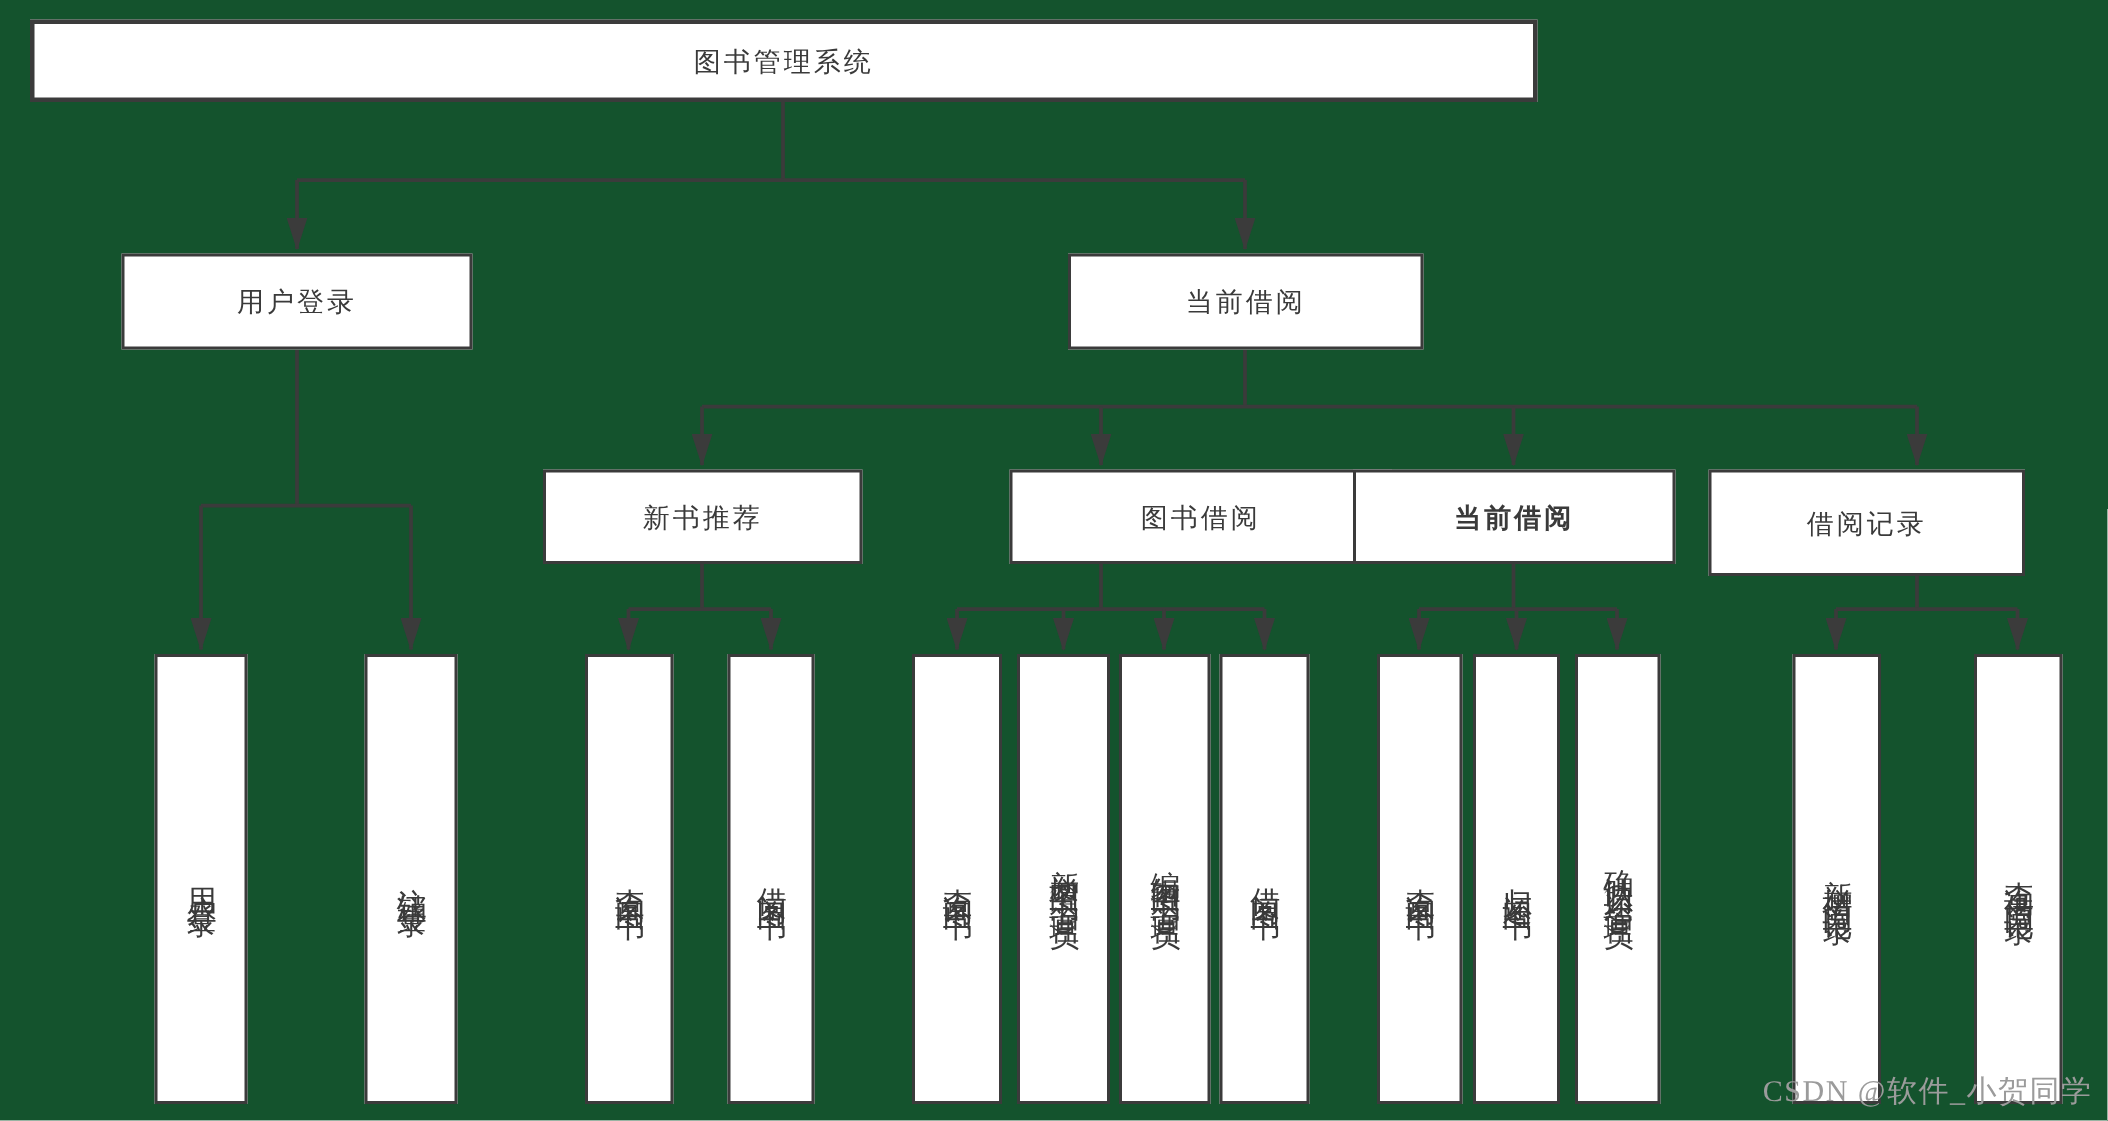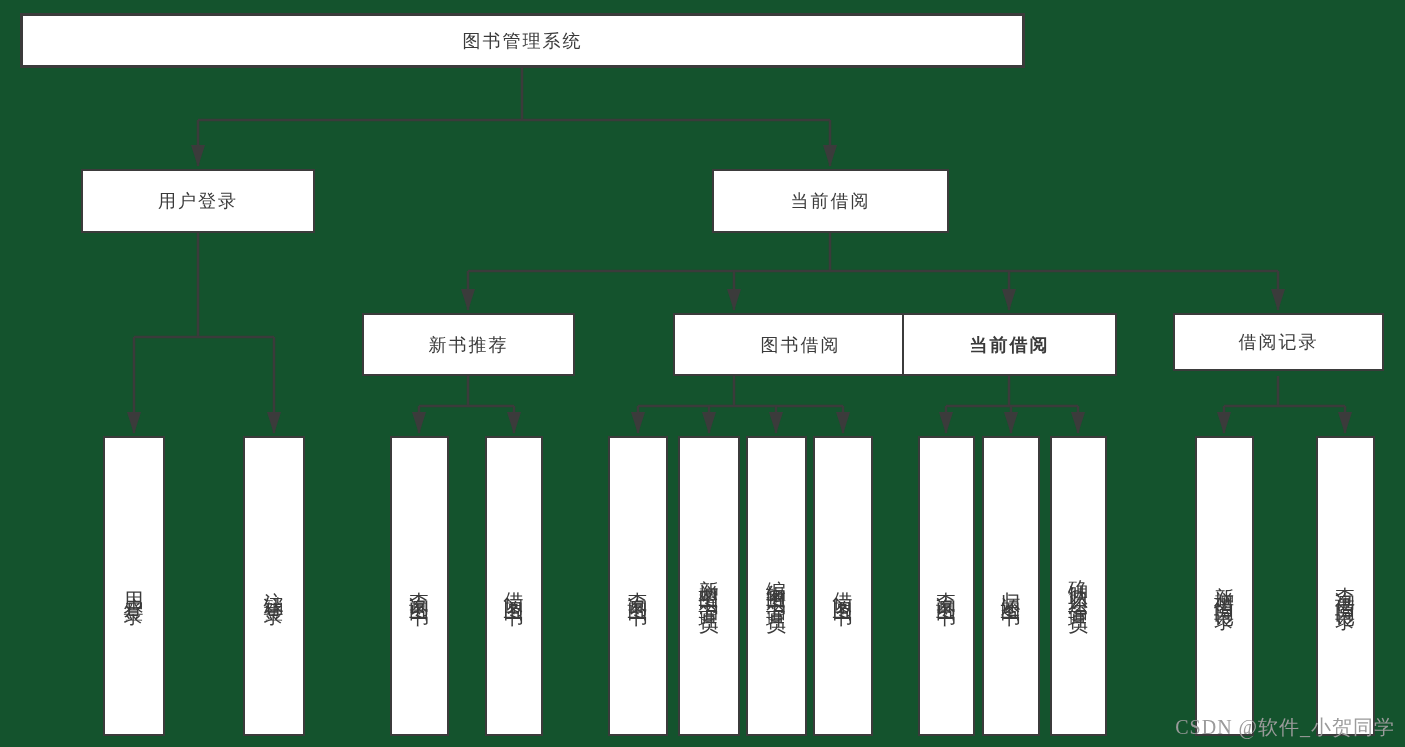--- a/index.html
+++ b/index.html
@@ -104,21 +104,21 @@
 
   <div class="node" style="left:362px; top:313px; width:213px; height:63px;">
     <span class="h-label">新书推荐</span>
   </div>
   <div class="node" style="left:629px; top:313px; width:255px; height:63px;margin-left:44px;">
     <span class="h-label">图书借阅</span>
   </div>
   <div class="node" style="left:902px; top:313px; width:215px; height:63px;font-weight:bold;">
     <span class="h-label">当前借阅</span>
   </div>
-  <div class="node" style="left:1173px; top:313px; width:211px; height:58px;">
+  <div class="node" style="left:1139px; top:313px; width:211px; height:71px;">
     <span class="h-label">借阅记录</span>
   </div>
 
   <div class="node v-node" style="left:103px; top:436px; width:62px; height:300px;">
     <span class="v-label">用户登录</span>
   </div>
   <div class="node v-node" style="left:243px; top:436px; width:62px; height:300px;">
     <span class="v-label">注销登录</span>
   </div>
 

